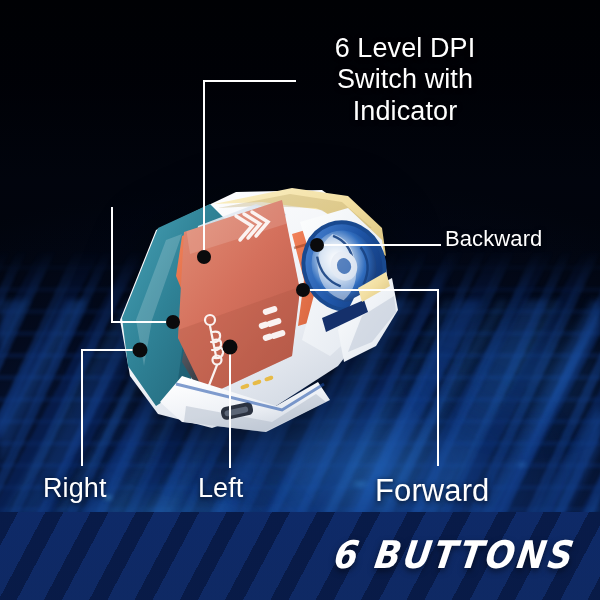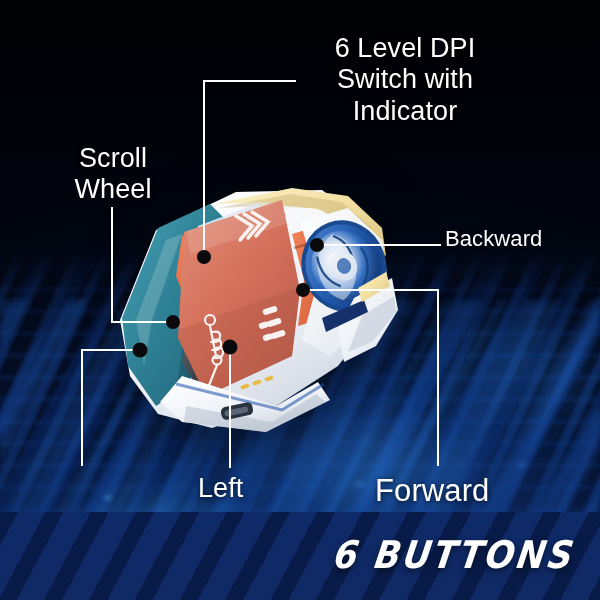--- a/index.html
+++ b/index.html
@@ -356,25 +356,24 @@
       <circle cx="303" cy="290" r="7"></circle>
       <circle cx="230" cy="347" r="7.5"></circle>
       <circle cx="140" cy="350" r="7.5"></circle>
     </g>
   </svg>
 
   <div class="label" id="label-dpi">6 Level DPI
 Switch with
 Indicator</div>
 
-  <div class="label" id="label-scroll">Scroll
-Wheel</div>
 
   <div class="label" id="label-backward">Backward</div>
 
   <div class="label" id="label-forward">Forward</div>
 
   <div class="label" id="label-left">Left</div>
 
+  <div class="label" id="label-right">Right</div>
 
   <div id="banner-text">6 BUTTONS</div>
 
 </div>
 
 </body></html>

